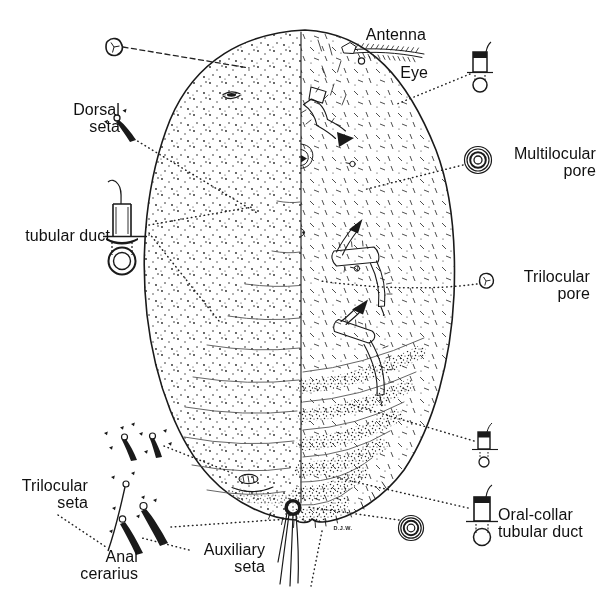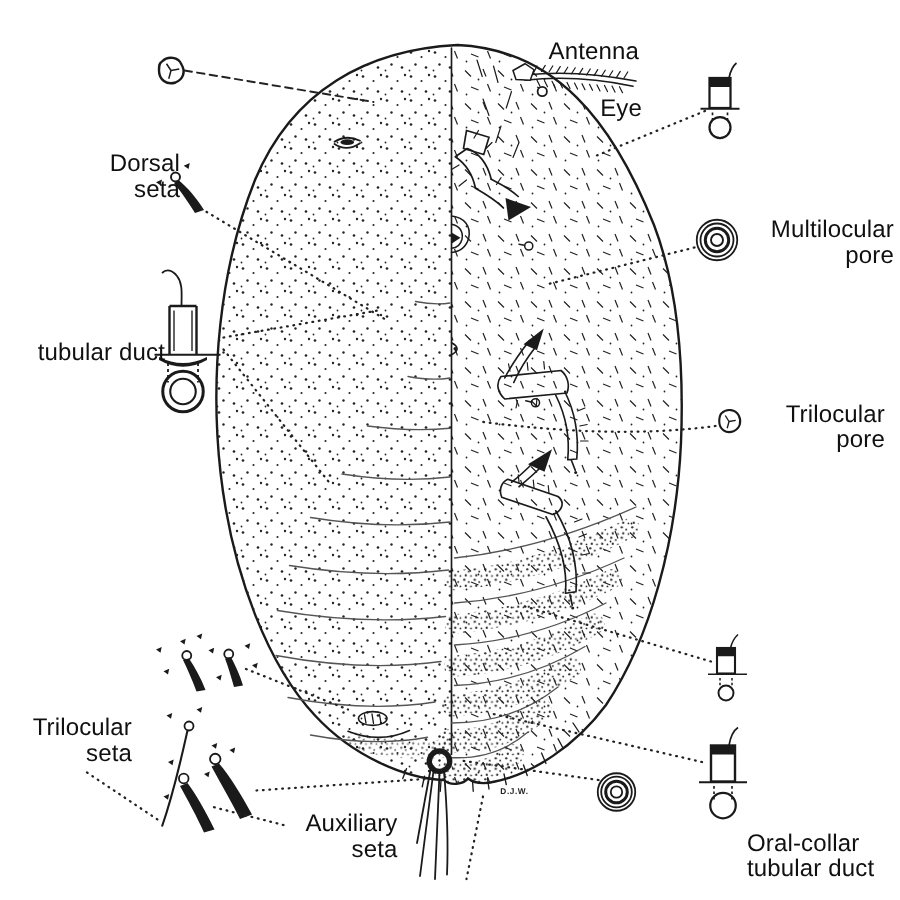--- a/index.html
+++ b/index.html
@@ -2,21 +2,21 @@
 <html><head>
 <meta charset="utf-8">
 <style>
   html,body{margin:0;padding:0;background:#ffffff;}
   #stage{position:relative;width:600px;height:600px;background:#ffffff;overflow:hidden;
          font-family:"Liberation Sans",sans-serif;}
   #art{position:absolute;left:0;top:0;}
   .lbl{position:absolute;font:16px/1.06 "Liberation Sans",sans-serif;color:#101010;
        text-align:right;letter-spacing:.1px;white-space:nowrap;}
   .lbl span{display:block;}
-  .lbl.left-align{text-align:left;margin-top:48px;}
+  .lbl.left-align{text-align:left;}
   .sig{position:absolute;font:bold 5.5px/1 "Liberation Sans",sans-serif;color:#222;
        letter-spacing:.4px;text-align:center;}
 </style>
 </head>
 <body>
 
 <div id="stage">
 
 <svg id="art" width="600" height="600" viewBox="0 0 600 600">
   <defs>
@@ -303,19 +303,23 @@
       <span>pore</span>
     </div>
   <div class="lbl" style="left:10px;top:478px;width:78px">
     <span>Trilocular</span>
       <span>seta</span>
     </div>
   <div class="lbl left-align" style="left:498px;top:507px;width:100px">
     <span>Oral-collar</span>
       <span>tubular duct</span>
     </div>
+  <div class="lbl" style="left:56px;top:549px;width:82px">
+    <span>Anal</span>
+      <span>cerarius</span>
+    </div>
   <div class="lbl" style="left:181px;top:542px;width:84px">
     <span>Auxiliary</span>
       <span>seta</span>
     </div>
   <div class="sig" style="left:330px;top:526px;width:26px">
     <span>D.J.W.</span></div>
 </div>
 
 </body></html>

